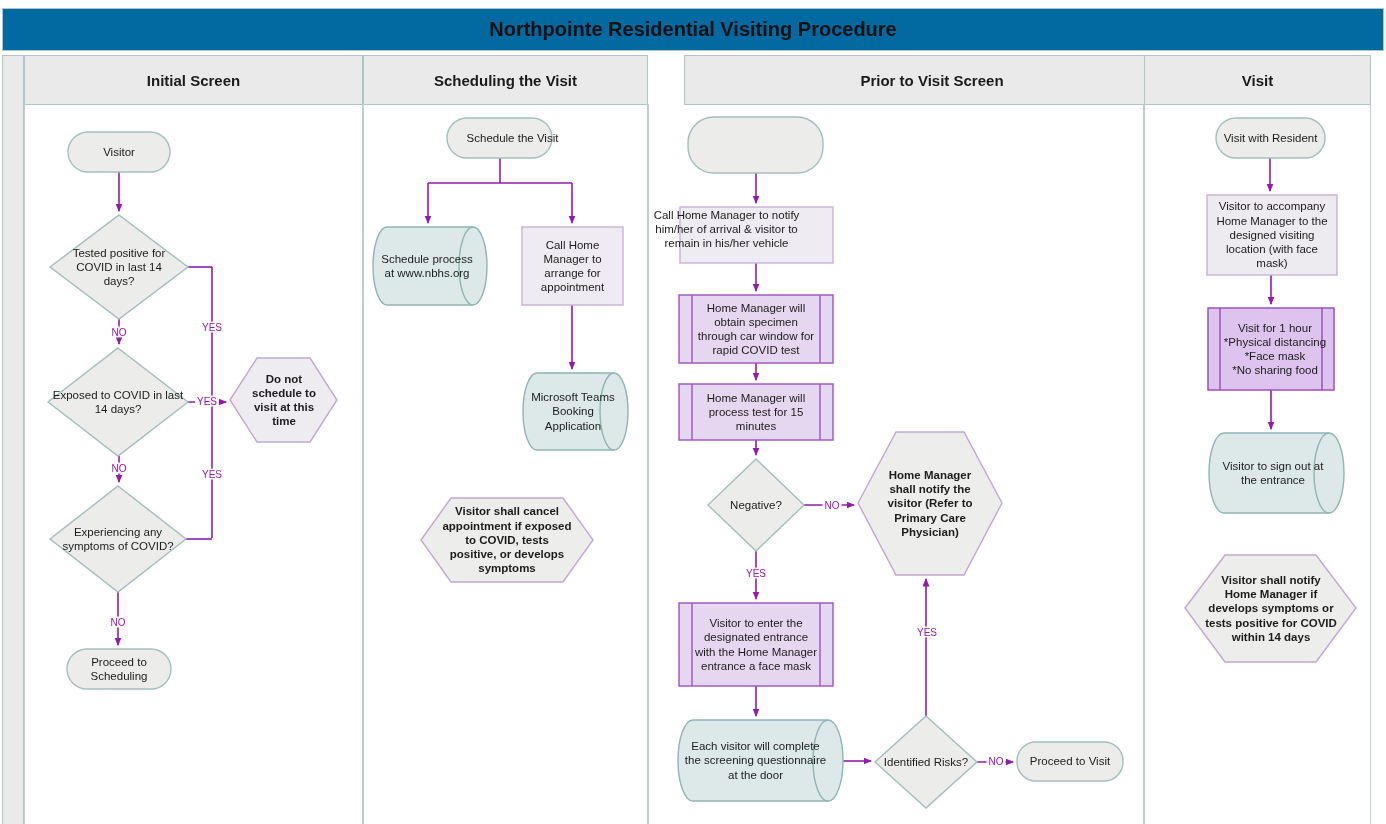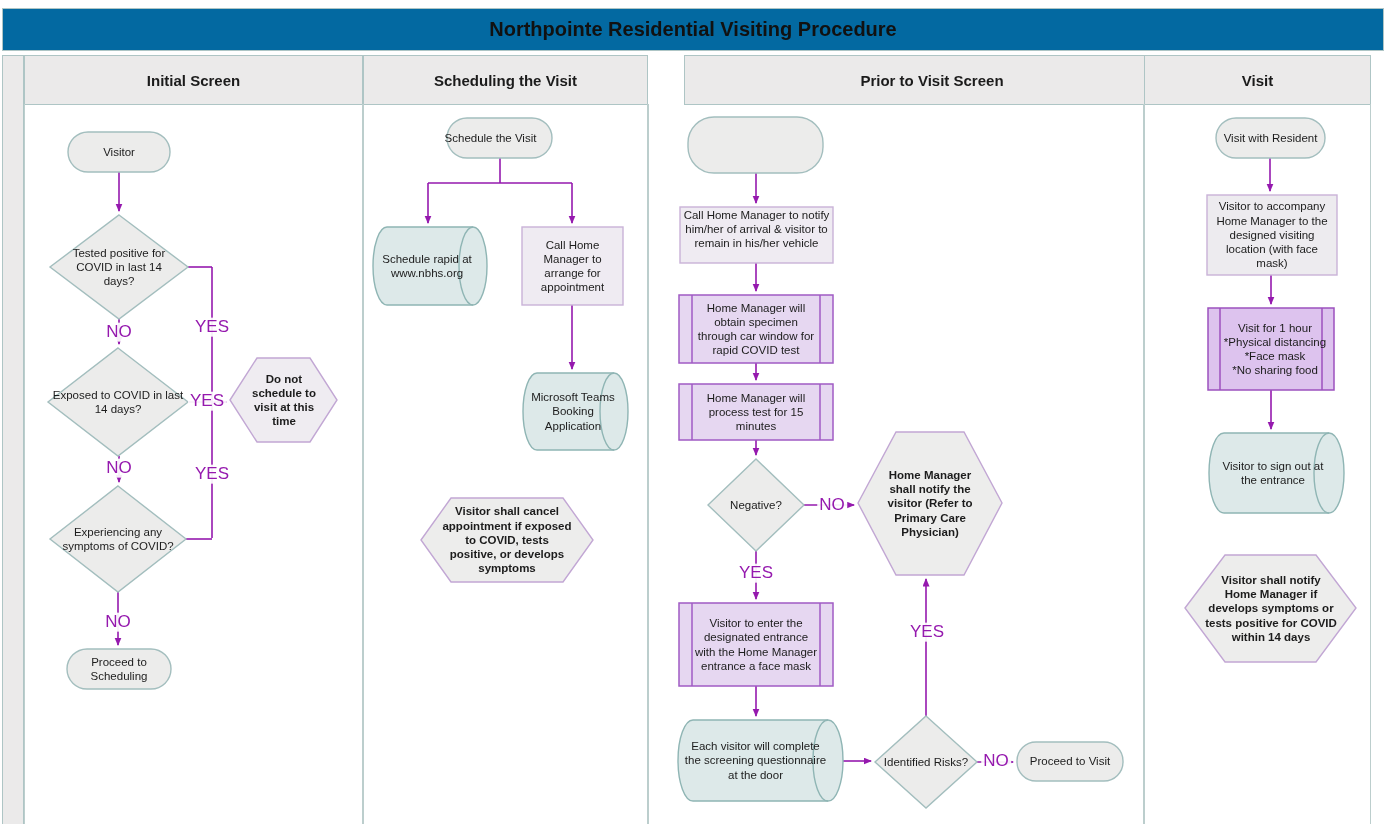--- a/index.html
+++ b/index.html
@@ -34,21 +34,21 @@
   }
   .canvas-layer{position:absolute;left:0;top:0;width:1386px;height:824px;}
   .node-text{
     position:absolute;display:flex;align-items:center;justify-content:center;
     text-align:center;font-size:11.5px;line-height:1.24;color:#1c1c1c;
     pointer-events:none;white-space:pre-line;
   }
   .node-text.bold{font-weight:bold;}
   .edge-label{
     position:absolute;transform:translate(-50%,-50%);
-    font-size:17px;color:#9519ae;background:rgba(255,255,255,0.92);
+    font-size:10px;color:#9519ae;background:rgba(255,255,255,0.92);
     padding:0 2px;line-height:1.1;
   }
 </style>
 </head>
 <body>
 
 <div class="page">
 
   <div class="title-band">Northpointe Residential Visiting Procedure</div>
 
@@ -154,27 +154,27 @@
     <polygon points="1185,608 1225,555 1316,555 1356,608 1316,662 1225,662" fill="#ededec" stroke="#c2a7d4" stroke-width="1.4"></polygon>
   </svg>
 
   <div class="node-text" style="left:68px;top:132px;width:102px;height:40px">Visitor</div>
   <div class="node-text" style="left:60px;top:227px;width:118px;height:80px">Tested positive for COVID in last 14 days?</div>
   <div class="node-text" style="left:52px;top:362px;width:132px;height:80px">Exposed to COVID in last 14 days?</div>
   <div class="node-text" style="left:55px;top:499px;width:126px;height:80px">Experiencing any symptoms of COVID?</div>
   <div class="node-text bold" style="left:244px;top:363px;width:80px;height:74px">Do not schedule to visit at this time</div>
   <div class="node-text" style="left:67px;top:649px;width:104px;height:40px">Proceed to Scheduling</div>
 
-  <div class="node-text" style="left:438px;top:118px;width:105px;height:40px">Schedule the Visit</div>
-  <div class="node-text" style="left:378px;top:231px;width:98px;height:70px">Schedule rapid at www.nbhs.org</div>
+  <div class="node-text" style="left:460px;top:118px;width:105px;height:40px">Schedule the Visit</div>
+  <div class="node-text" style="left:378px;top:231px;width:98px;height:70px">Schedule process at www.nbhs.org</div>
   <div class="node-text" style="left:524px;top:229px;width:97px;height:74px">Call Home Manager to arrange for appointment</div>
   <div class="node-text" style="left:528px;top:376px;width:90px;height:71px">Microsoft Teams Booking Application</div>
   <div class="node-text bold" style="left:441px;top:502px;width:132px;height:76px">Visitor shall cancel appointment if exposed to COVID, tests positive, or develops symptoms</div>
 
-  <div class="node-text" style="left:682px;top:209px;width:149px;height:40px">Call Home Manager to notify him/her of arrival &amp; visitor to remain in his/her vehicle</div>
+  <div class="node-text" style="left:652px;top:209px;width:149px;height:40px">Call Home Manager to notify him/her of arrival &amp; visitor to remain in his/her vehicle</div>
   <div class="node-text" style="left:694px;top:297px;width:124px;height:64px">Home Manager will obtain specimen through car window for rapid COVID test</div>
   <div class="node-text" style="left:694px;top:386px;width:124px;height:52px">Home Manager will process test for 15 minutes</div>
   <div class="node-text" style="left:712px;top:487px;width:88px;height:36px">Negative?</div>
   <div class="node-text bold" style="left:880px;top:443px;width:100px;height:121px">Home Manager shall notify the visitor (Refer to Primary Care Physician)</div>
   <div class="node-text" style="left:694px;top:605px;width:124px;height:79px">Visitor to enter the designated entrance with the Home Manager entrance a face mask</div>
   <div class="node-text" style="left:684px;top:724px;width:143px;height:73px">Each visitor will complete the screening questionnaire at the door</div>
   <div class="node-text" style="left:880px;top:734px;width:92px;height:56px">Identified Risks?</div>
   <div class="node-text" style="left:1017px;top:742px;width:106px;height:39px">Proceed to Visit</div>
 
   <div class="node-text" style="left:1216px;top:118px;width:109px;height:40px">Visit with Resident</div>

